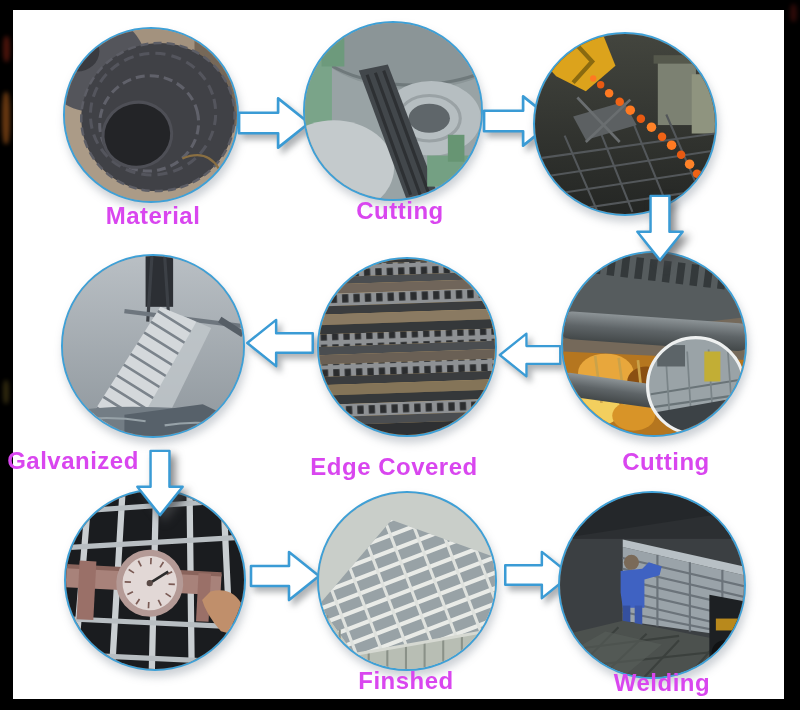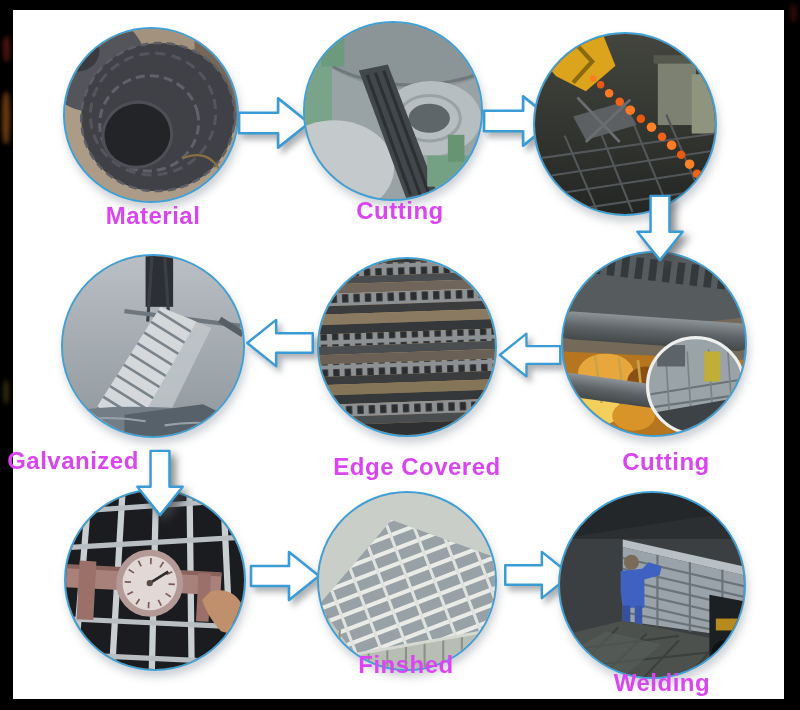--- a/index.html
+++ b/index.html
@@ -254,21 +254,21 @@
         <path d="M96 96 L100 160 M116 92 L120 158 M136 90 L140 154 M154 92 L158 150" stroke="#7a8488" stroke-width="1.6" fill="none"></path>
         <rect x="132" y="92" width="15" height="28" fill="#c2ae35"></rect>
         <rect x="88" y="86" width="26" height="20" fill="#5c6468"></rect>
         <path d="M80 150 L170 134 L170 170 L80 170 Z" fill="#3c4246"></path>
       </g>
       <circle cx="124" cy="124" r="45" fill="none" stroke="#eef0f0" stroke-width="3"></circle>
     </svg>
   </div>
 
   <div class="label" style="left:73px;top:447px;">Galvanized</div>
-  <div class="label" style="left:417px;top:453px;">Edge Covered</div>
+  <div class="label" style="left:394px;top:453px;">Edge Covered</div>
   <div class="label" style="left:666px;top:448px;">Cutting</div>
 
   <div class="arrow arrow-d" style="left:134px;top:449px;width:52px;height:68px;z-index:5;">
     <svg viewBox="0 0 54 72">
         <polygon class="ap" points="17,2 37,2 37,40 51,40 27,70 3,40 17,40"></polygon>
       </svg>
   </div>
 
   <div class="circle" style="left:64px;top:489px;width:178px;height:178px;" title="dial caliper measuring galvanized steel grating">
     <svg viewBox="0 0 170 170" preserveAspectRatio="xMidYMid slice">
@@ -392,15 +392,15 @@
         <path d="M8 170 L54 124 M38 170 L80 130 M78 170 L110 136 M118 170 L142 142 M150 170 L164 152"></path>
         <path d="M0 146 L110 132 M20 160 L150 146"></path>
       </g>
       <path d="M0 152 L42 128 L94 140 L58 170 L0 170 Z" fill="#585e59" opacity=".65"></path>
       <polygon points="138,94 170,100 170,170 138,160" fill="#1d2023"></polygon>
       <rect x="144" y="116" width="24" height="11" fill="#b8891c"></rect>
       <circle cx="152" cy="148" r="12" fill="#101214"></circle>
     </svg>
   </div>
 
-  <div class="label" style="left:406px;top:651px;">Finshed</div>
+  <div class="label" style="left:406px;top:667px;">Finshed</div>
   <div class="label" style="left:662px;top:669px;">Welding</div>
 </div>
 
 </body></html>

